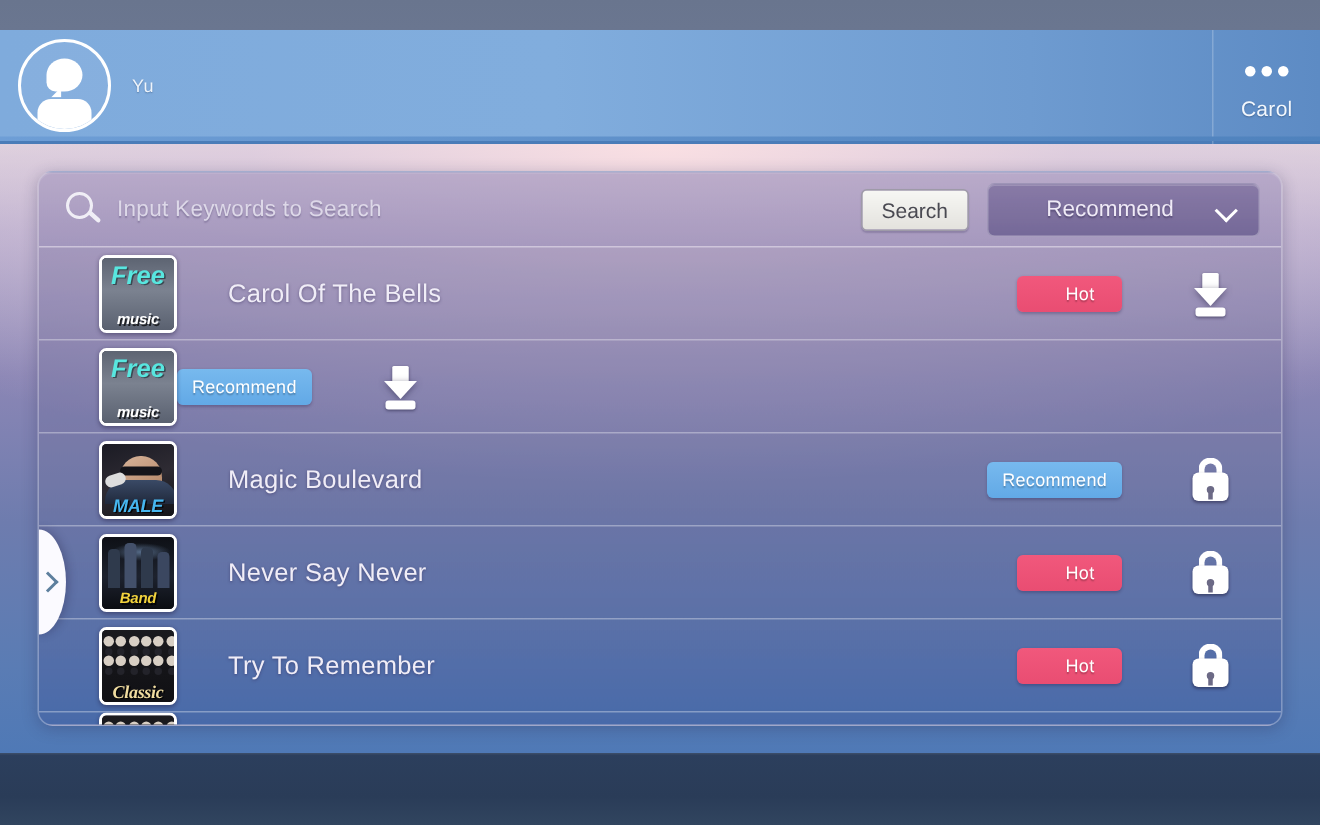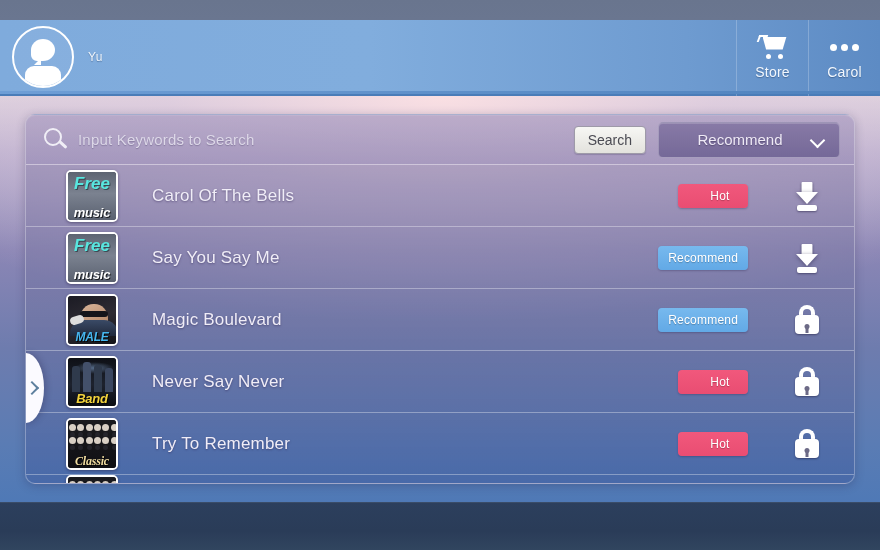--- a/index.html
+++ b/index.html
@@ -184,21 +184,21 @@
   .row:last-child{ border-bottom:none; }
   .thumb{
     flex:none; width:52px; height:52px; margin-left:40px;
     border-radius:5px; border:2px solid #fff;
     box-shadow:0 1px 3px rgba(30,25,60,.45);
     overflow:hidden; position:relative;
     background:#2a2a38;
   }
   .thumb .cap{
     position:absolute; left:0; right:0; bottom:1px; text-align:center;
-    font-size:13px; font-weight:bold; font-style:italic;
+    font-size:10px; font-weight:bold; font-style:italic;
     letter-spacing:-.2px; line-height:1;
   }
   
   .art-free{
     position:absolute; inset:0;
     background:linear-gradient(180deg,#5d6472 0%, #7b8290 45%, #5a6170 100%);
   }
   .art-free .big{
     position:absolute; left:0; right:0; top:3px; text-align:center;
     font-size:17px; font-weight:bold; font-style:italic; color:#58e6df;
@@ -330,29 +330,20 @@
     <div class="avatar-wrap">
       <div class="avatar">
         <div class="head"></div>
         <div class="body"></div>
       </div>
     </div>
     <div class="username">Yu</div>
 
     <div class="hdr-actions">
       <div class="hdr-btn">
-        <div class="cart-icon">
-          <span class="handle"></span>
-            <span class="basket"></span>
-          <span class="w1"></span>
-            <span class="w2"></span>
-        </div>
-        <span class="lbl">Store</span>
-      </div>
-      <div class="hdr-btn">
         <div class="dots-icon">
             <i></i>
             <i></i>
             <i></i>
           </div>
         <span class="lbl">Carol</span>
       </div>
     </div>
   </div>
 
@@ -393,21 +384,20 @@
         </div>
       </div>
 
       <div class="row">
         <div class="thumb">
           <div class="art-free">
             <div class="big">Free</div>
             <div class="cap">music</div>
           </div>
         </div>
-        <div class="song-title">Say You Say Me</div>
         <div class="badge rec">Recommend</div>
         <div class="act dl">
           <span class="shaft"></span>
             <span class="head"></span>
             <span class="base"></span>
         </div>
       </div>
 
       <div class="row">
         <div class="thumb">

